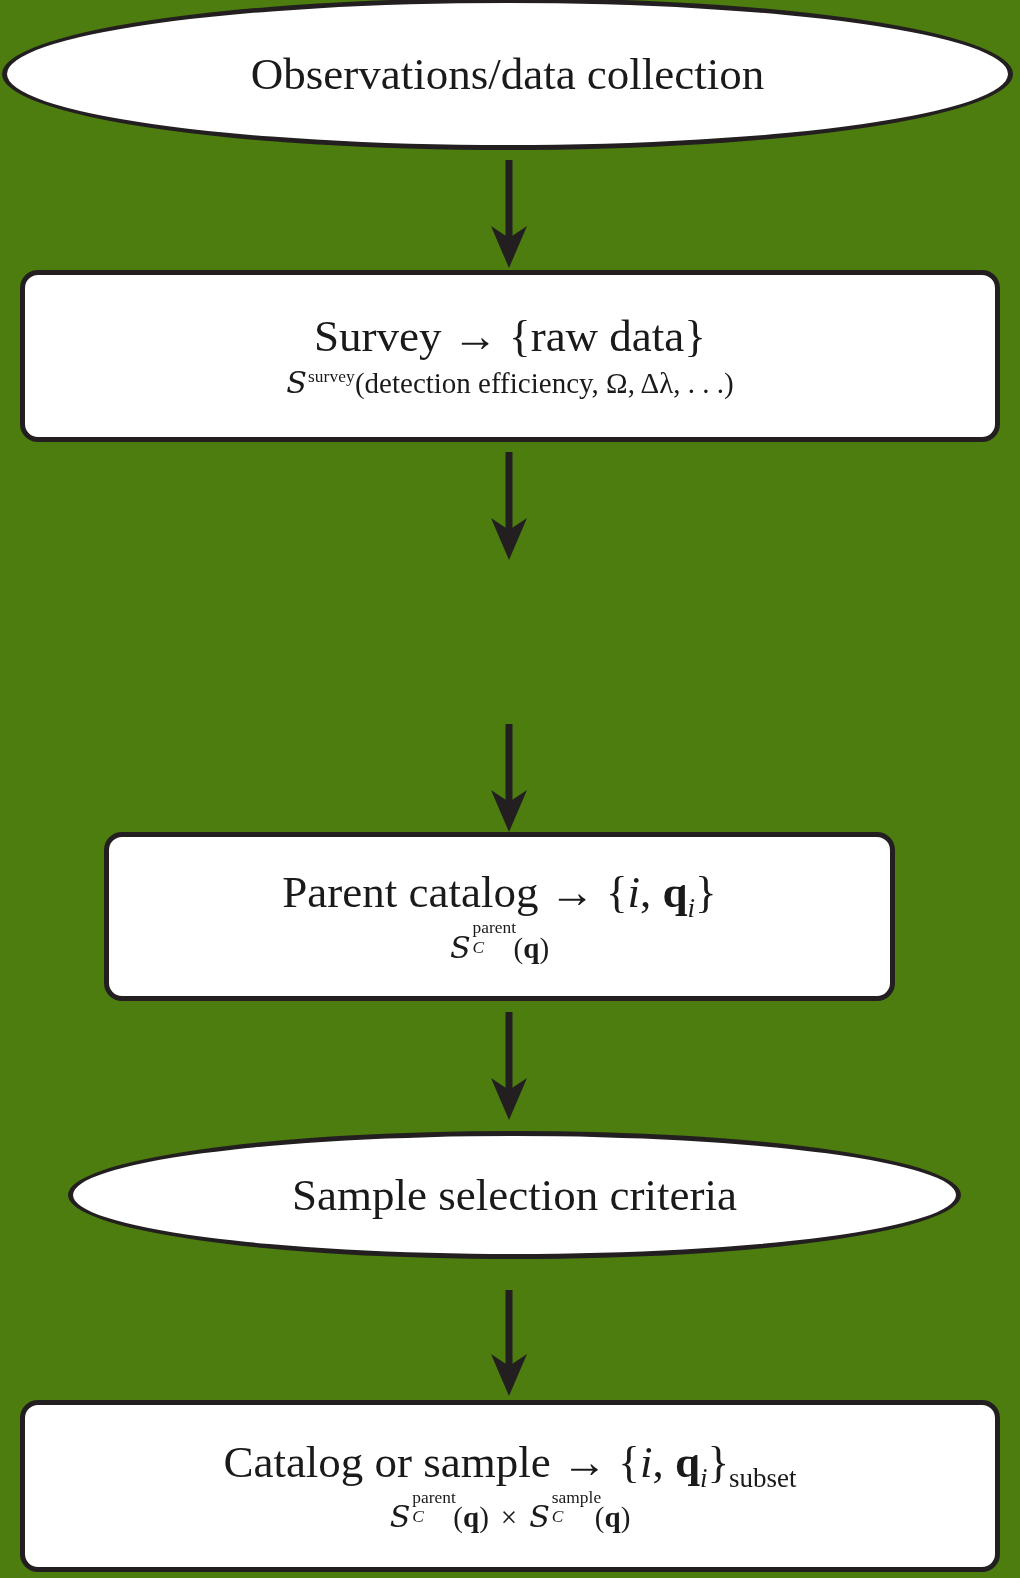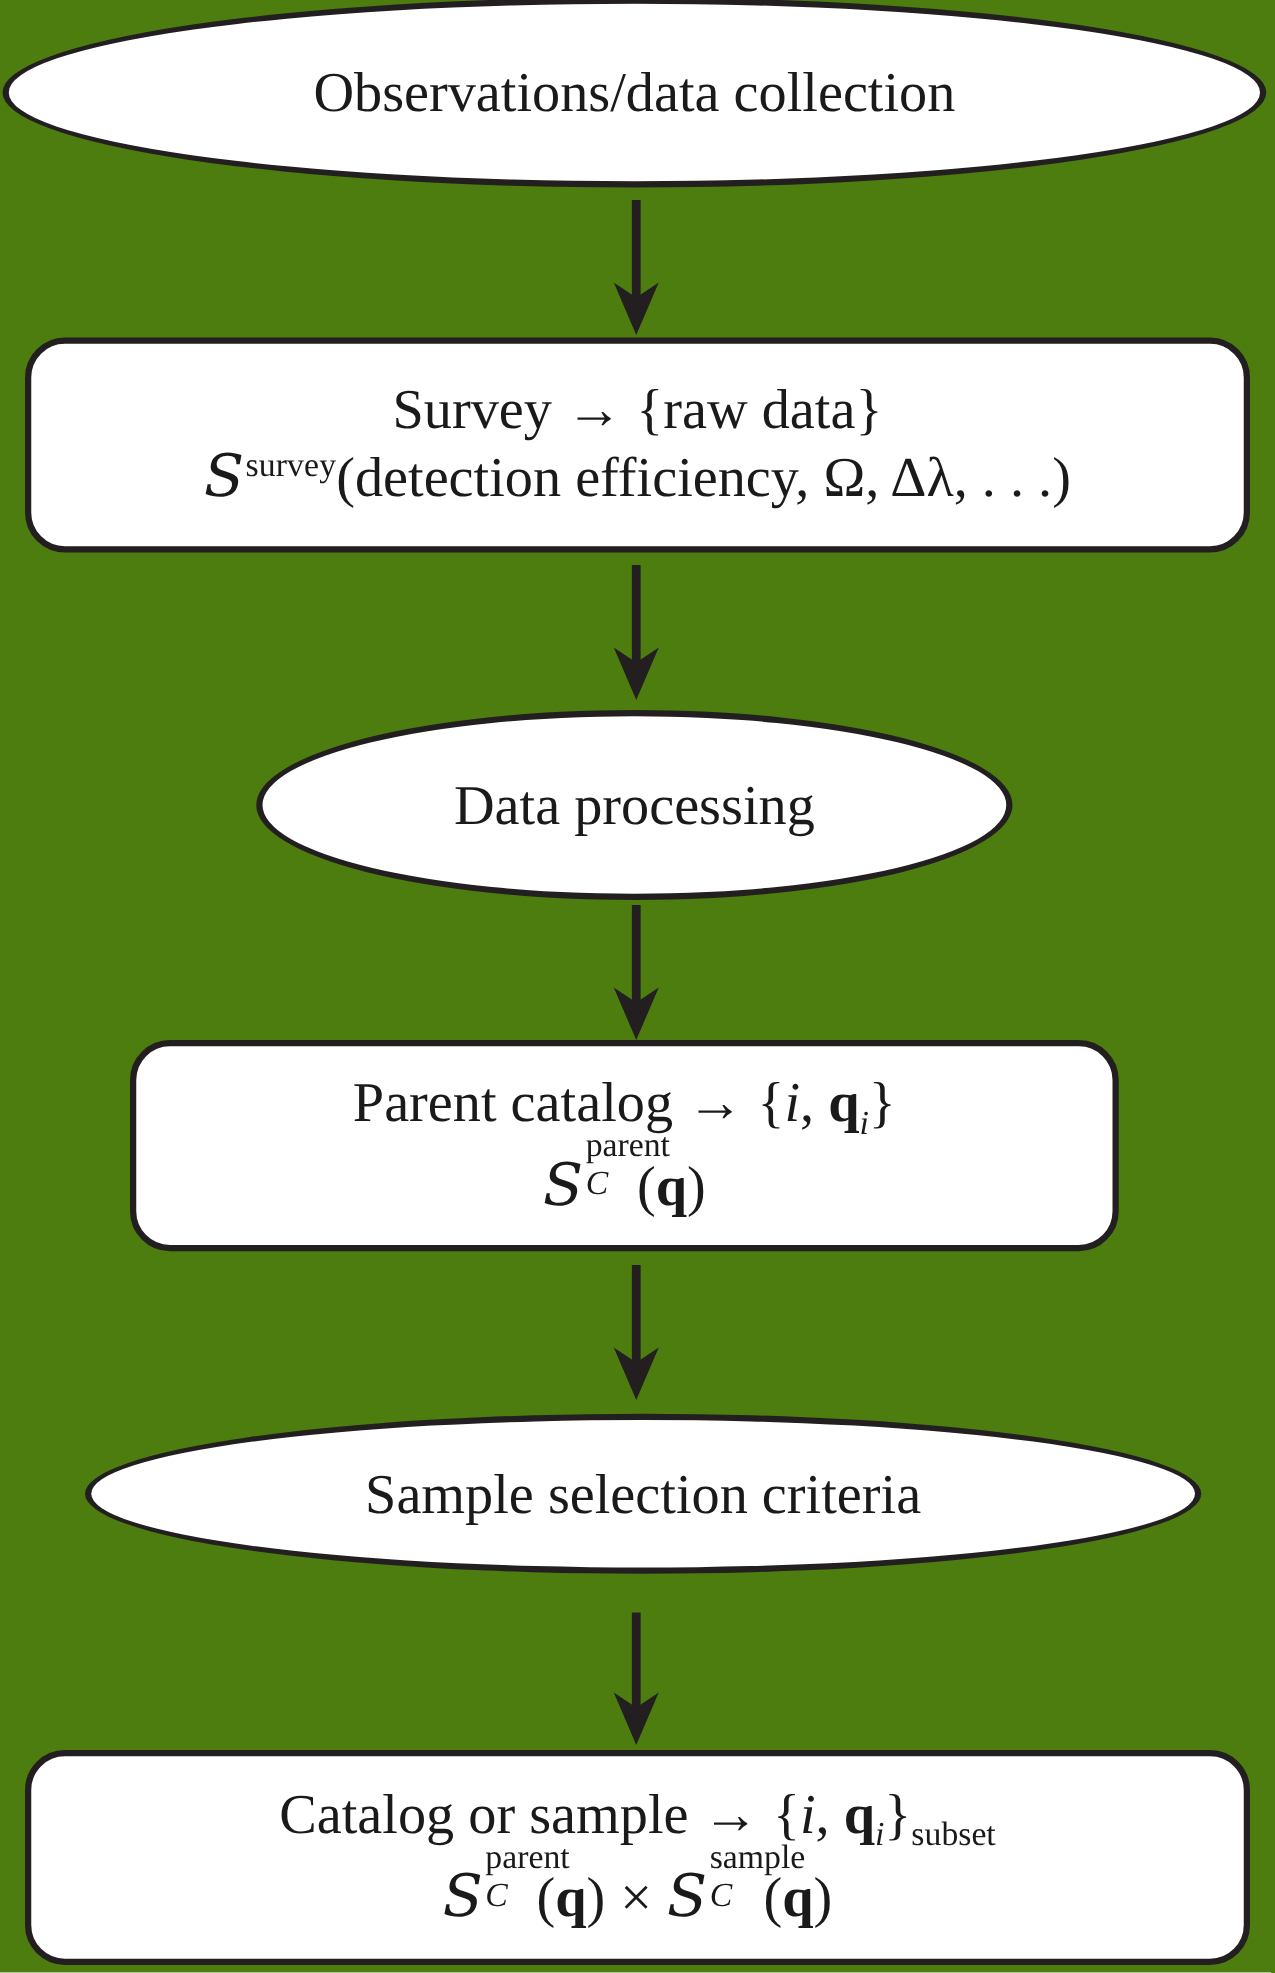--- a/index.html
+++ b/index.html
@@ -28,30 +28,30 @@
     box-sizing: border-box;
     color: #1a1a1a;
   }
   .ellipse {
     border: 5px solid #231f20;
     border-radius: 50%;
     background: #ffffff;
   }
   .rbox {
     border: 5px solid #231f20;
-    border-radius: 32px;
+    border-radius: 18px;
     background: #ffffff;
   }
   .line1 {
     font-size: 45px;
     line-height: 1.06;
     white-space: nowrap;
   }
   .line2 {
-    font-size: 45px;
+    font-size: 29px;
     line-height: 1.06;
     white-space: nowrap;
     margin-top: 6px;
   }
   .ell-text {
     font-size: 45px;
     line-height: 1.0;
     white-space: nowrap;
   }
   
@@ -135,23 +135,20 @@
     <div class="line2">
       <span class="scr">S</span><span class="sup">survey</span><span>(detection efficiency, Ω, Δλ, . . .)</span>
     </div>
   </div>
 
   <svg class="arrowsvg" style="left:486px; top:450px;" width="46" height="112" viewBox="0 0 46 112">
     <line x1="23" y1="2" x2="23" y2="88" stroke="#231f20" stroke-width="7"></line>
     <path d="M23 110 L5 68 L23 80 L41 68 Z" fill="#231f20"></path>
   </svg>
 
-  <div class="node ellipse" style="left:205px; top:568px; width:605px; height:152px;">
-    <div class="ell-text">Data processing</div>
-  </div>
 
   <svg class="arrowsvg" style="left:486px; top:722px;" width="46" height="112" viewBox="0 0 46 112">
     <line x1="23" y1="2" x2="23" y2="88" stroke="#231f20" stroke-width="7"></line>
     <path d="M23 110 L5 68 L23 80 L41 68 Z" fill="#231f20"></path>
   </svg>
 
   <div class="node rbox" style="left:104px; top:832px; width:791px; height:169px;">
     <div class="line1">
       <span>Parent catalog </span><span>→</span><span> {</span><span class="ital">i</span><span>, </span><span class="vecb">q</span><span class="sub">i</span><span>}</span>
     </div>

